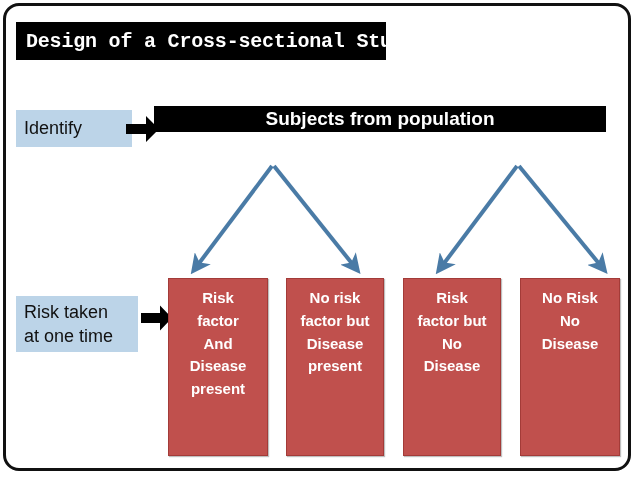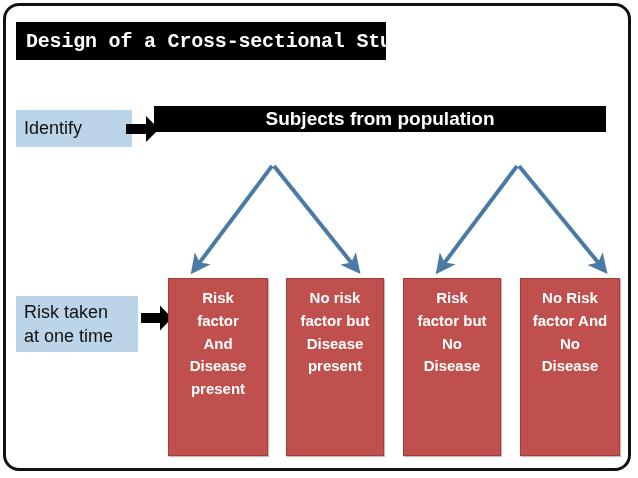--- a/index.html
+++ b/index.html
@@ -209,18 +209,17 @@
 
   <div class="red-box" id="red-box-2">
     <span class="line">Risk</span>
     <span class="line">factor but</span>
     <span class="line">No</span>
     <span class="line">Disease</span>
   </div>
 
   <div class="red-box" id="red-box-3">
     <span class="line">No Risk</span>
-    <span class="line">factor And</span>
     <span class="line">No</span>
     <span class="line">Disease</span>
   </div>
 
 </div>
 
 </body></html>

